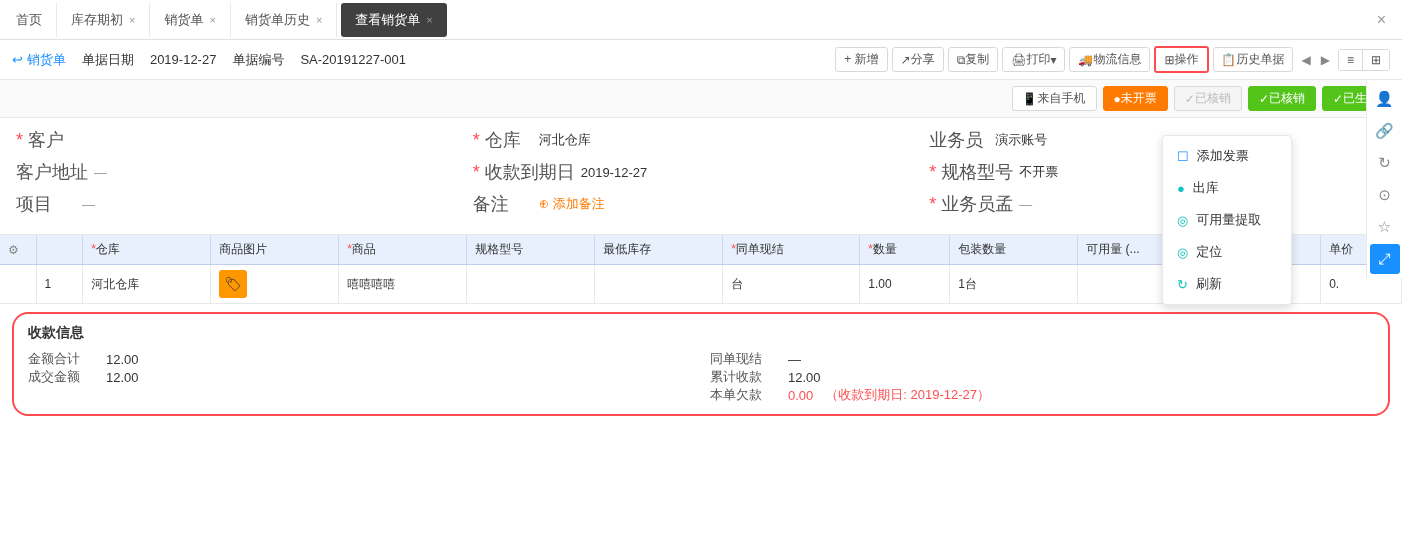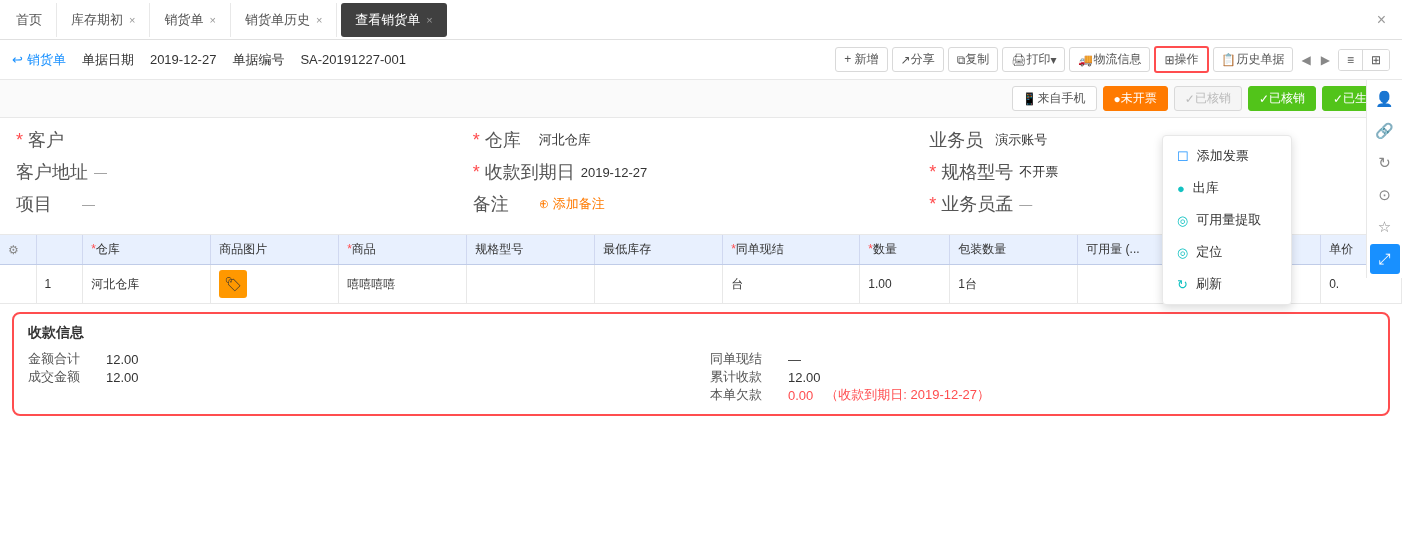--- a/index.html
+++ b/index.html
@@ -89,21 +89,21 @@
     }
     .subtotal-row td { background: #f0f4ff; font-weight: bold; }
     .settings-icon { color: #888; cursor: pointer; }
 
     
     .product-img { width: 28px; height: 28px; background: #ff9800; border-radius: 3px; display: flex; align-items: center; justify-content: center; }
     .product-img::after { content: '🏷'; font-size: 14px; }
 
     
     .summary-section {
-      border: 2px solid #ff4d4f; border-radius: 8px; margin: 8px 12px;
+      border: 2px solid #ff4d4f; border-radius: 16px; margin: 8px 12px;
       padding: 10px 14px; background: #fff;
     }
     .summary-title { font-size: 14px; font-weight: bold; margin-bottom: 8px; }
     .summary-grid { display: grid; grid-template-columns: 1fr 1fr; gap: 4px 18px; }
     .summary-row { display: flex; align-items: center; gap: 8px; }
     .summary-label { color: #555; min-width: 70px; font-size: 13px; }
     .summary-value { color: #333; font-size: 13px; }
     .summary-value.red { color: #ff4d4f; }
 
     

